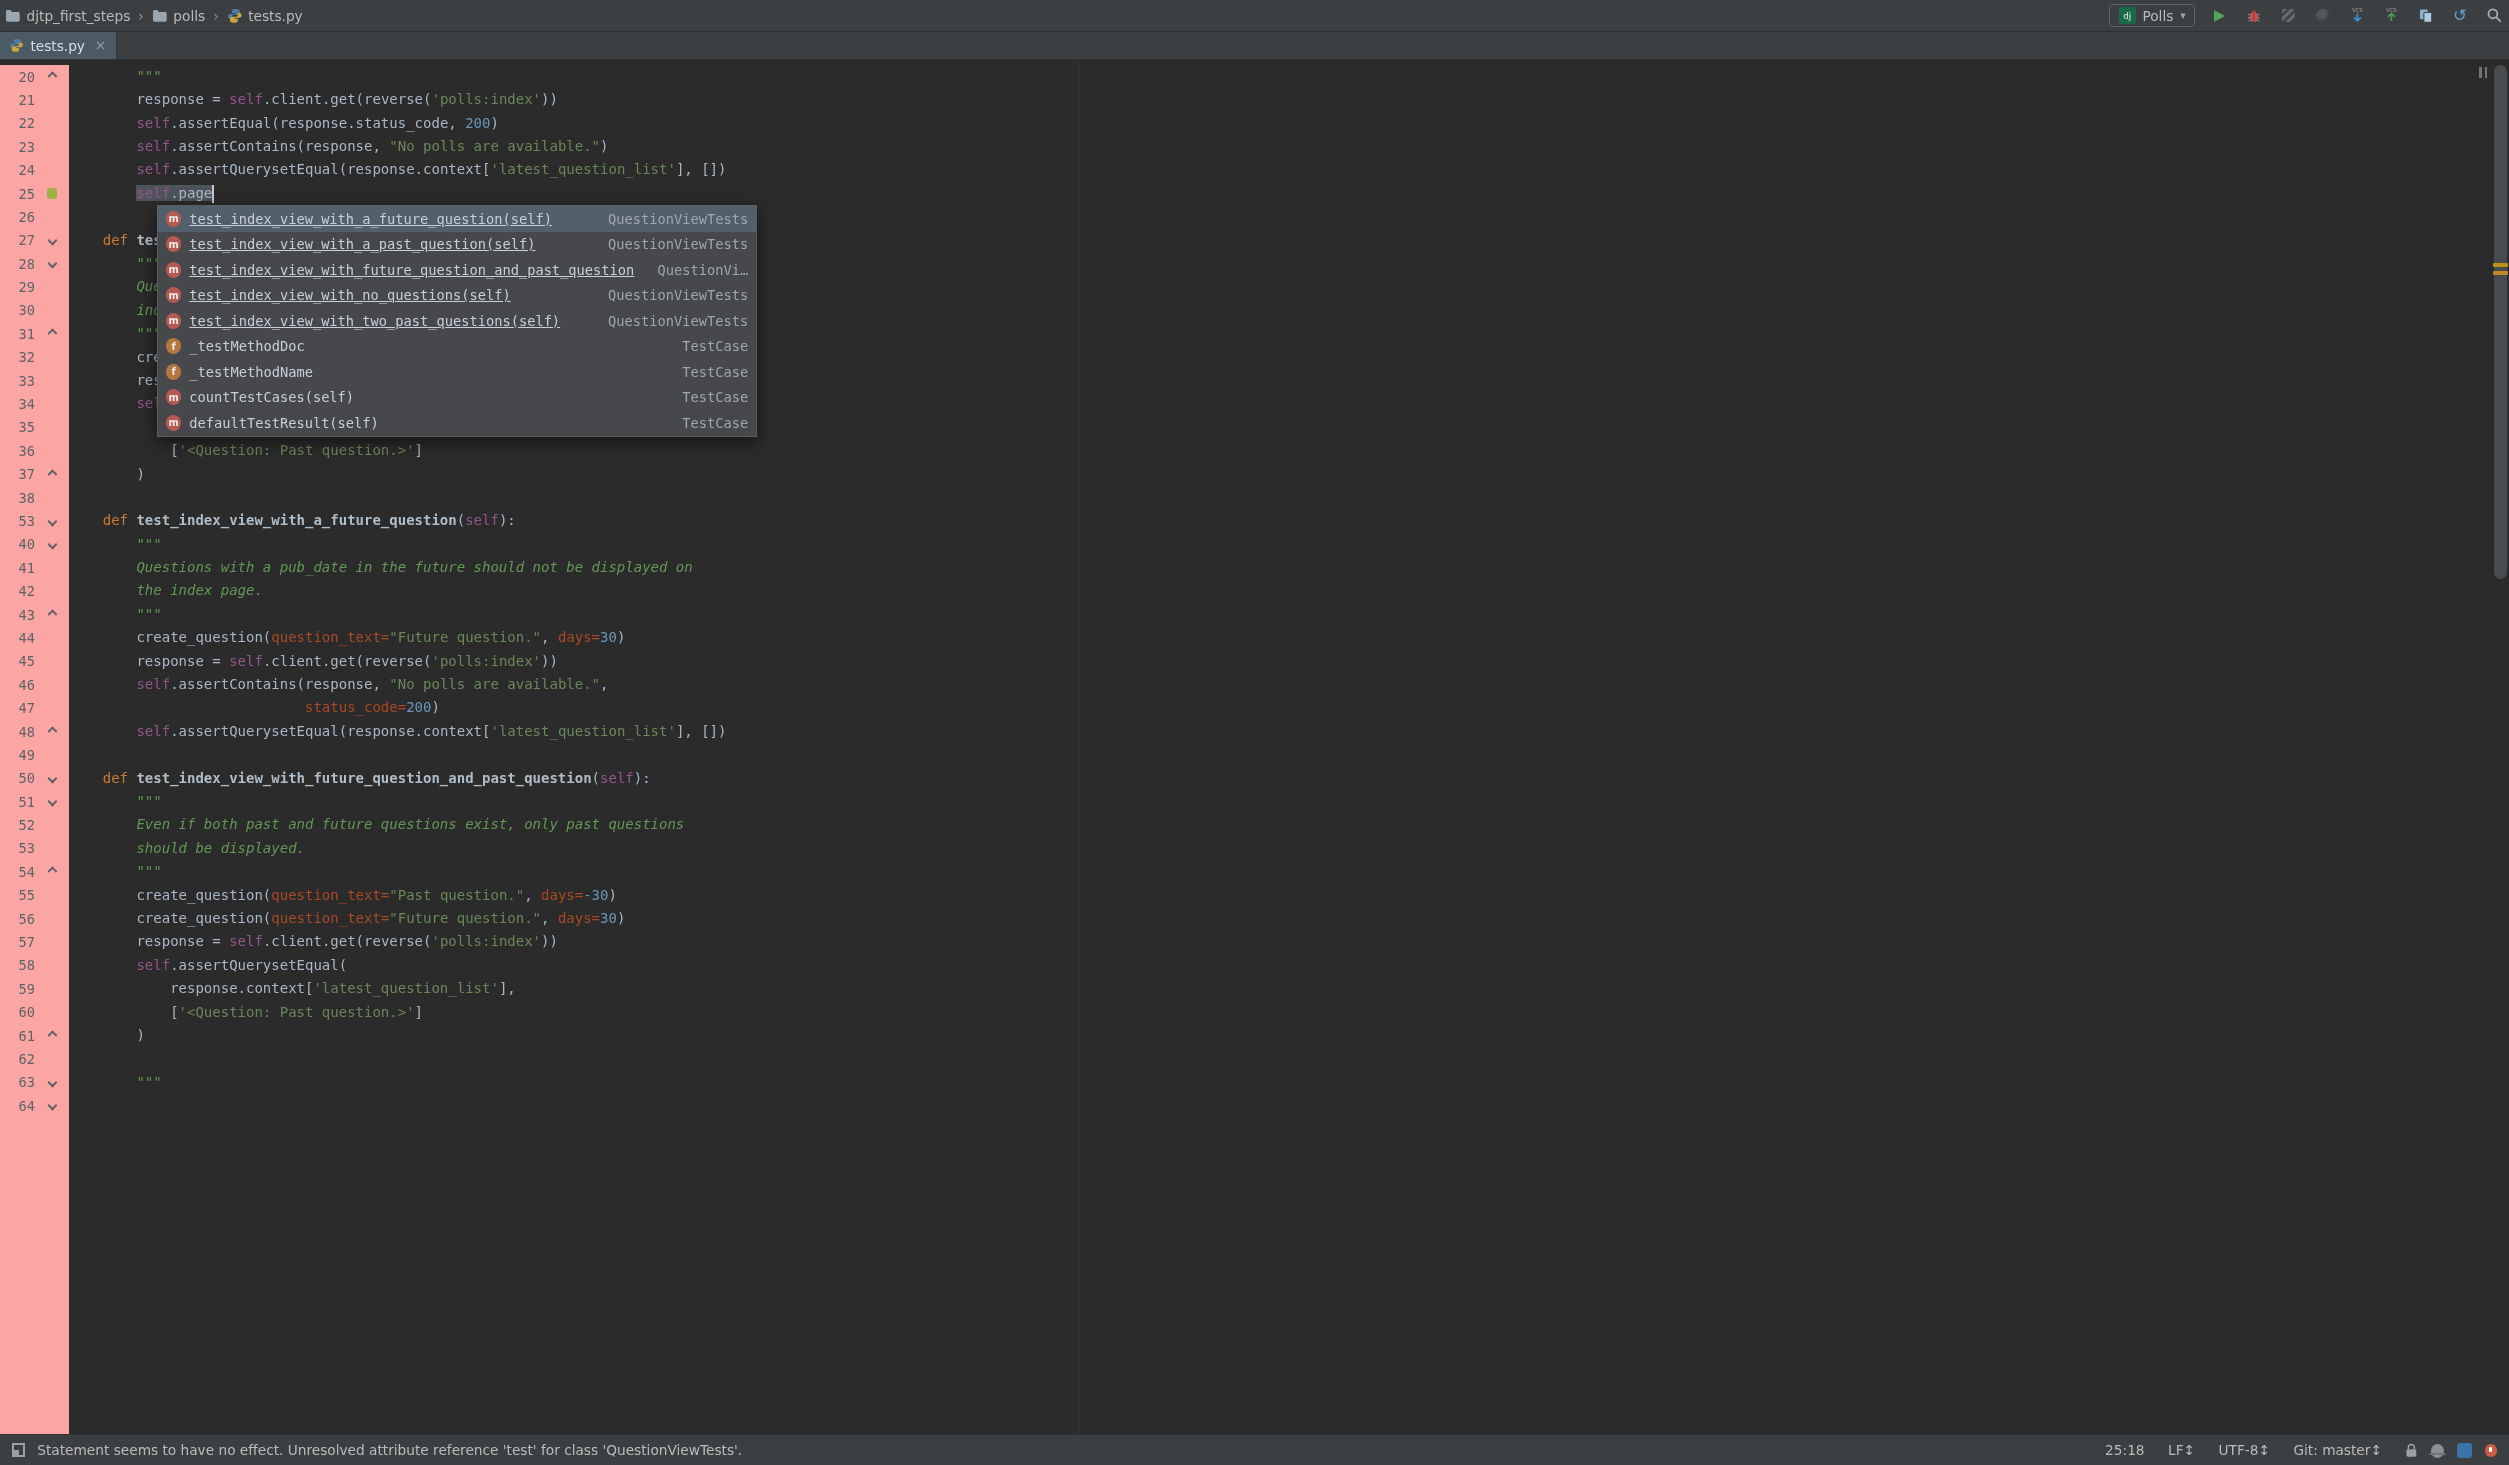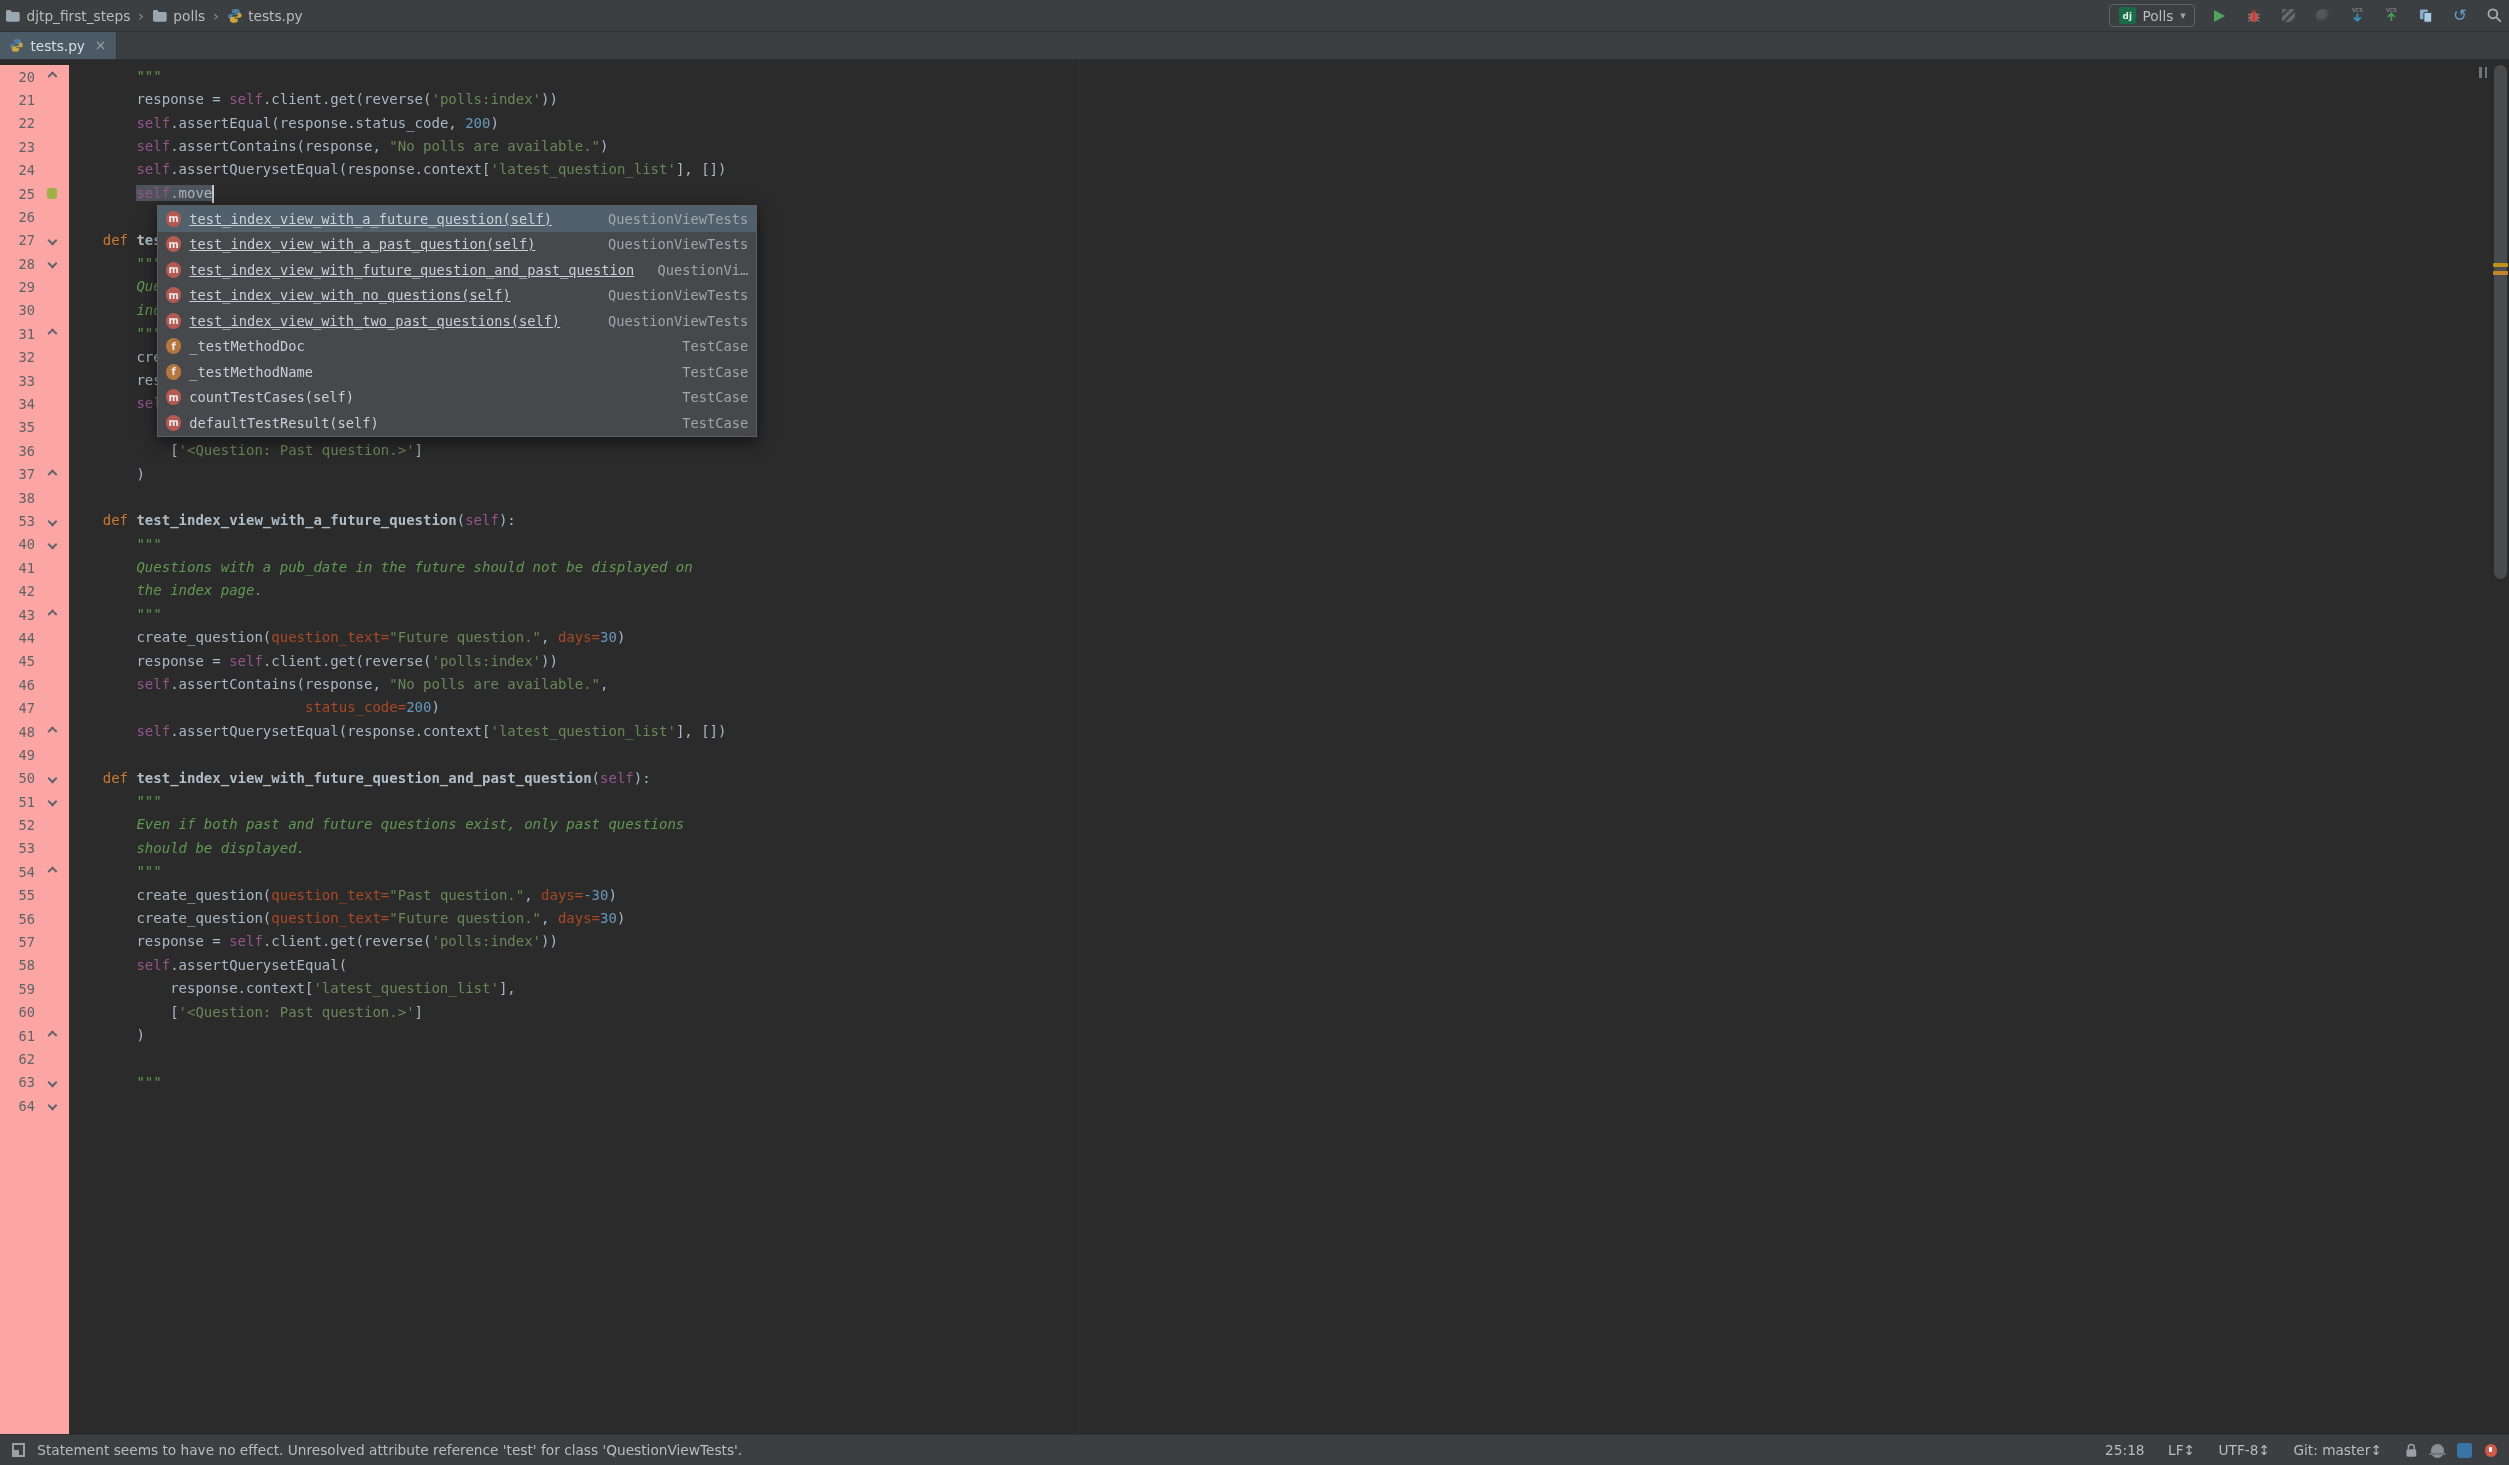--- a/index.html
+++ b/index.html
@@ -9,21 +9,21 @@
   
   .navbar{position:absolute;top:0;left:0;right:0;height:32px;background:#3C3F41;
           border-bottom:1px solid #2F3133;display:flex;align-items:center;padding:0 5px}
   .crumbs{display:flex;align-items:center;gap:4.9px;font-size:13.7px;color:#BBBBBB}
   .crumb{display:flex;align-items:center;gap:5.9px;cursor:default}
   .crumb-sep{color:#8A8F93;font-size:14.7px;padding:0 2.9px}
   .nav-right{margin-left:auto;display:flex;align-items:center;gap:14.7px}
   .runconfig{display:flex;align-items:center;gap:6.9px;border:1px solid #5E6365;border-radius:3.9px;
              height:23.5px;padding:0 8.8px;font-size:13.7px;color:#BBBBBB;background:#3C3F41}
   .dj-badge{width:16.7px;height:16.7px;border-radius:2.9px;background:#1C6B48;color:#DFF3E8;
-            font-size:8.8px;font-weight:bold;display:flex;align-items:center;justify-content:center}
+            font-size:8.8px;font-weight:normal;display:flex;align-items:center;justify-content:center}
   .dd-arrow{color:#9DA2A6;font-size:10.8px}
   .nv-ico{display:flex;align-items:center;justify-content:center;width:19.6px;height:19.6px}
   .i-play{width:0;height:0;border-left:11.8px solid #4FA65A;border-top:6.9px solid transparent;border-bottom:6.9px solid transparent}
   .i-cov{width:13.7px;height:13.7px;border-radius:2px;background:repeating-linear-gradient(135deg,#6E7479 0 2.9px,#44484B 2.9px 5.9px);opacity:.85}
   .i-prof{width:13.7px;height:13.7px;border-radius:50%;background:#54585C;box-shadow:inset -2px -2px 2.9px #3A3D40}
   .i-undo{color:#6A9FCB;font-size:16.7px;line-height:1}
 
   
   .tabbar{position:absolute;top:32px;left:0;right:0;height:28px;background:#3C3F41;
           border-bottom:1px solid #2F3133;display:flex;align-items:stretch}
@@ -408,21 +408,21 @@
           <i class="chev down"></i>
         </span>
       </div>
     </div>
   <div class="code">
       <div class="code-line"><span class="tk-d">        """</span></div>
       <div class="code-line"><span class="tk-t">        response = </span><span class="tk-slf">self</span><span class="tk-t">.client.get(reverse(</span><span class="tk-s">'polls:index'</span><span class="tk-t">))</span></div>
       <div class="code-line"><span class="tk-t">        </span><span class="tk-slf">self</span><span class="tk-t">.assertEqual(response.status_code, </span><span class="tk-n">200</span><span class="tk-t">)</span></div>
       <div class="code-line"><span class="tk-t">        </span><span class="tk-slf">self</span><span class="tk-t">.assertContains(response, </span><span class="tk-s">"No polls are available."</span><span class="tk-t">)</span></div>
       <div class="code-line"><span class="tk-t">        </span><span class="tk-slf">self</span><span class="tk-t">.assertQuerysetEqual(response.context[</span><span class="tk-s">'latest_question_list'</span><span class="tk-t">], [])</span></div>
-      <div class="code-line"><span class="tk-t">        </span><span class="tk-slfh">self</span><span class="tk-hlt">.move</span><span class="caret"></span></div>
+      <div class="code-line"><span class="tk-t">        </span><span class="tk-slfh">self</span><span class="tk-hlt">.page</span><span class="caret"></span></div>
       <div class="code-line"></div>
       <div class="code-line"><span class="tk-t">    </span><span class="tk-k">def </span><span class="tk-f">test_index_view_with_a_past_question</span><span class="tk-t">(</span><span class="tk-slf">self</span><span class="tk-t">):</span></div>
       <div class="code-line"><span class="tk-d">        """</span></div>
       <div class="code-line"><span class="tk-d">        Questions with a pub_date in the past should be displayed on the</span></div>
       <div class="code-line"><span class="tk-d">        index page.</span></div>
       <div class="code-line"><span class="tk-d">        """</span></div>
       <div class="code-line"><span class="tk-t">        create_question(</span><span class="tk-p">question_text=</span><span class="tk-s">"Past question."</span><span class="tk-t">, </span><span class="tk-p">days=</span><span class="tk-n">-30</span><span class="tk-t">)</span></div>
       <div class="code-line"><span class="tk-t">        response = </span><span class="tk-slf">self</span><span class="tk-t">.client.get(reverse(</span><span class="tk-s">'polls:index'</span><span class="tk-t">))</span></div>
       <div class="code-line"><span class="tk-t">        </span><span class="tk-slf">self</span><span class="tk-t">.assertQuerysetEqual(</span></div>
       <div class="code-line"><span class="tk-t">            response.context[</span><span class="tk-s">'latest_question_list'</span><span class="tk-t">],</span></div>

